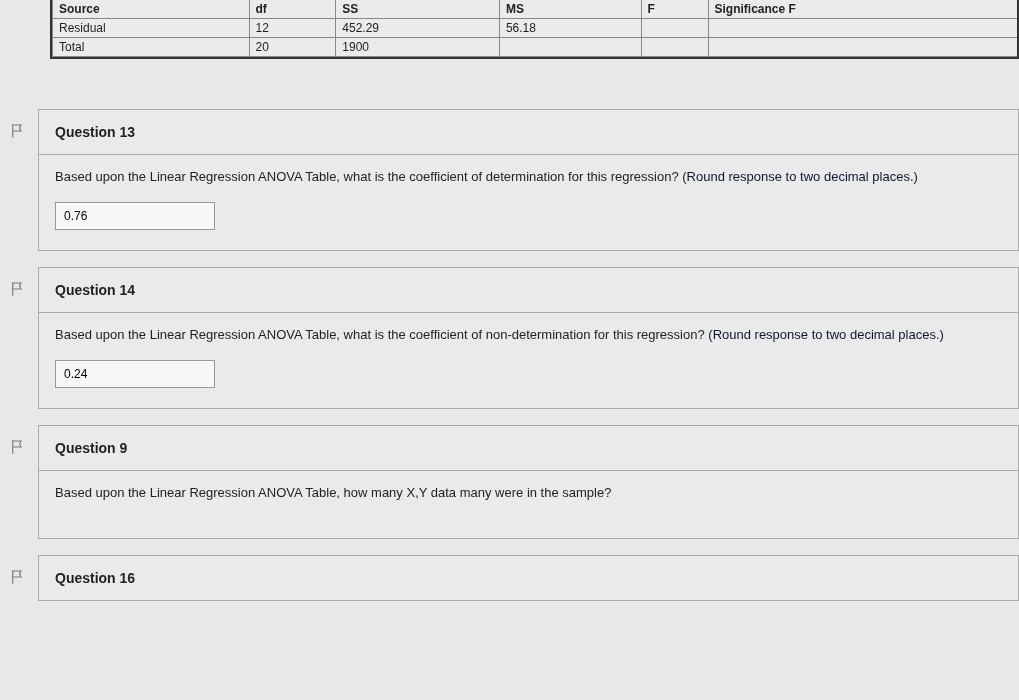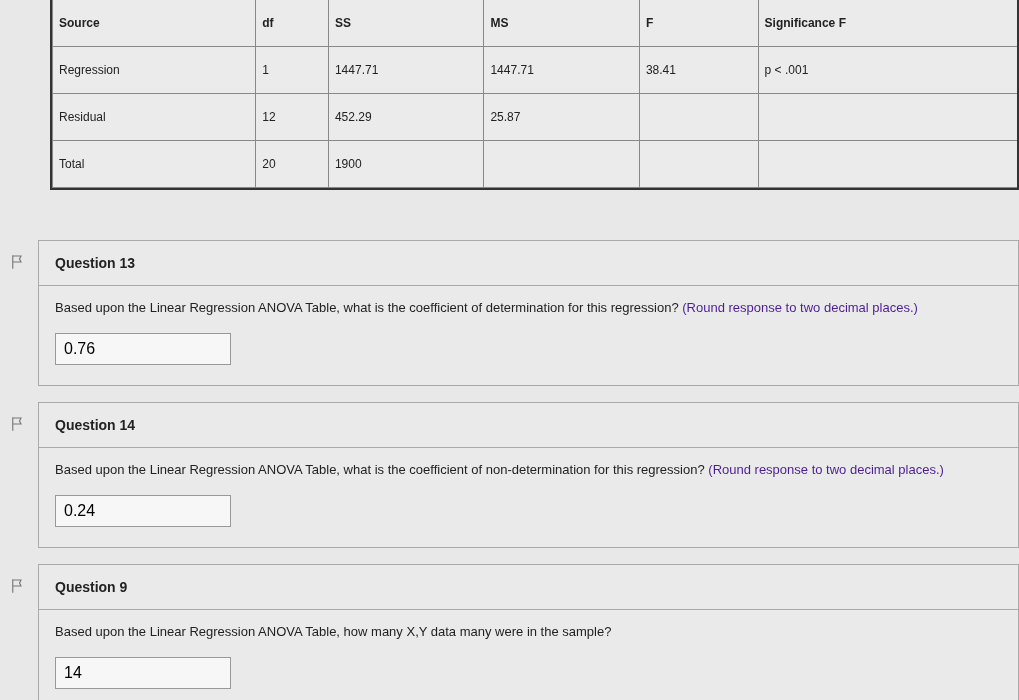--- a/index.html
+++ b/index.html
@@ -23,21 +23,21 @@
     margin-bottom: 50px;
     background: rgba(255,255,255,0.15);
   }
   .anova-table {
     width: 100%;
     border-collapse: collapse;
     font-size: 12px;
   }
   .anova-table th, .anova-table td {
     text-align: left;
-    padding: 16px 6px;
+    padding: 2px 6px;
     border-left: 1px solid #888;
     border-bottom: 1px solid #888;
     font-weight: normal;
   }
   .anova-table th {
     font-weight: bold;
   }
   .question-block {
     position: relative;
     margin-bottom: 16px;
@@ -51,27 +51,27 @@
     font-size: 14px;
   }
   .q-body {
     padding: 14px 16px 20px 16px;
   }
   .q-prompt {
     font-size: 13px;
     margin-bottom: 18px;
   }
   .hint {
-    color: #4c1d95;
+    color: #0f172a;
   }
   .answer-input {
-    width: 176px;
+    width: 160px;
     padding: 6px 8px;
     border: 1px solid #999;
-    font-size: 16px;
+    font-size: 12px;
     background: rgba(255,255,255,0.6);
   }
   .flag-icon {
     position: absolute;
     left: -30px;
     top: 12px;
     width: 18px;
     height: 18px;
     color: #777;
   }
@@ -95,32 +95,24 @@
           <th>Source</th>
           <th>df</th>
           <th>SS</th>
           <th>MS</th>
           <th>F</th>
           <th>Significance F</th>
         </tr>
       </thead>
       <tbody>
         <tr>
-          <td>Regression</td>
-          <td>1</td>
-          <td>1447.71</td>
-          <td>1447.71</td>
-          <td>38.41</td>
-          <td>p &lt; .001</td>
-        </tr>
-        <tr>
           <td>Residual</td>
           <td>12</td>
           <td>452.29</td>
-          <td>25.87</td>
+          <td>56.18</td>
           <td></td>
           <td></td>
         </tr>
         <tr>
           <td>Total</td>
           <td>20</td>
           <td>1900</td>
           <td></td>
           <td></td>
           <td></td>
@@ -166,21 +158,20 @@
       <svg viewBox="0 0 24 24">
           <path d="M5 3v18M5 4h11l-2 4 2 4H5"></path>
         </svg>
     </span>
     <div class="q-header">Question 9</div>
     <div class="q-body">
       <div class="q-prompt">
         <span>Based upon the Linear Regression ANOVA Table, how many X,Y data many were in the sample?</span>
         <span class="hint"></span>
       </div>
-      <input class="answer-input" type="text" value="14" style="">
     </div>
   </div>
 
   <div class="question-block" style="margin-bottom:0; border-bottom:none;">
     <span class="flag-icon">
       <svg viewBox="0 0 24 24">
           <path d="M5 3v18M5 4h11l-2 4 2 4H5"></path>
         </svg>
     </span>
     <div class="q-header">Question 16</div>

